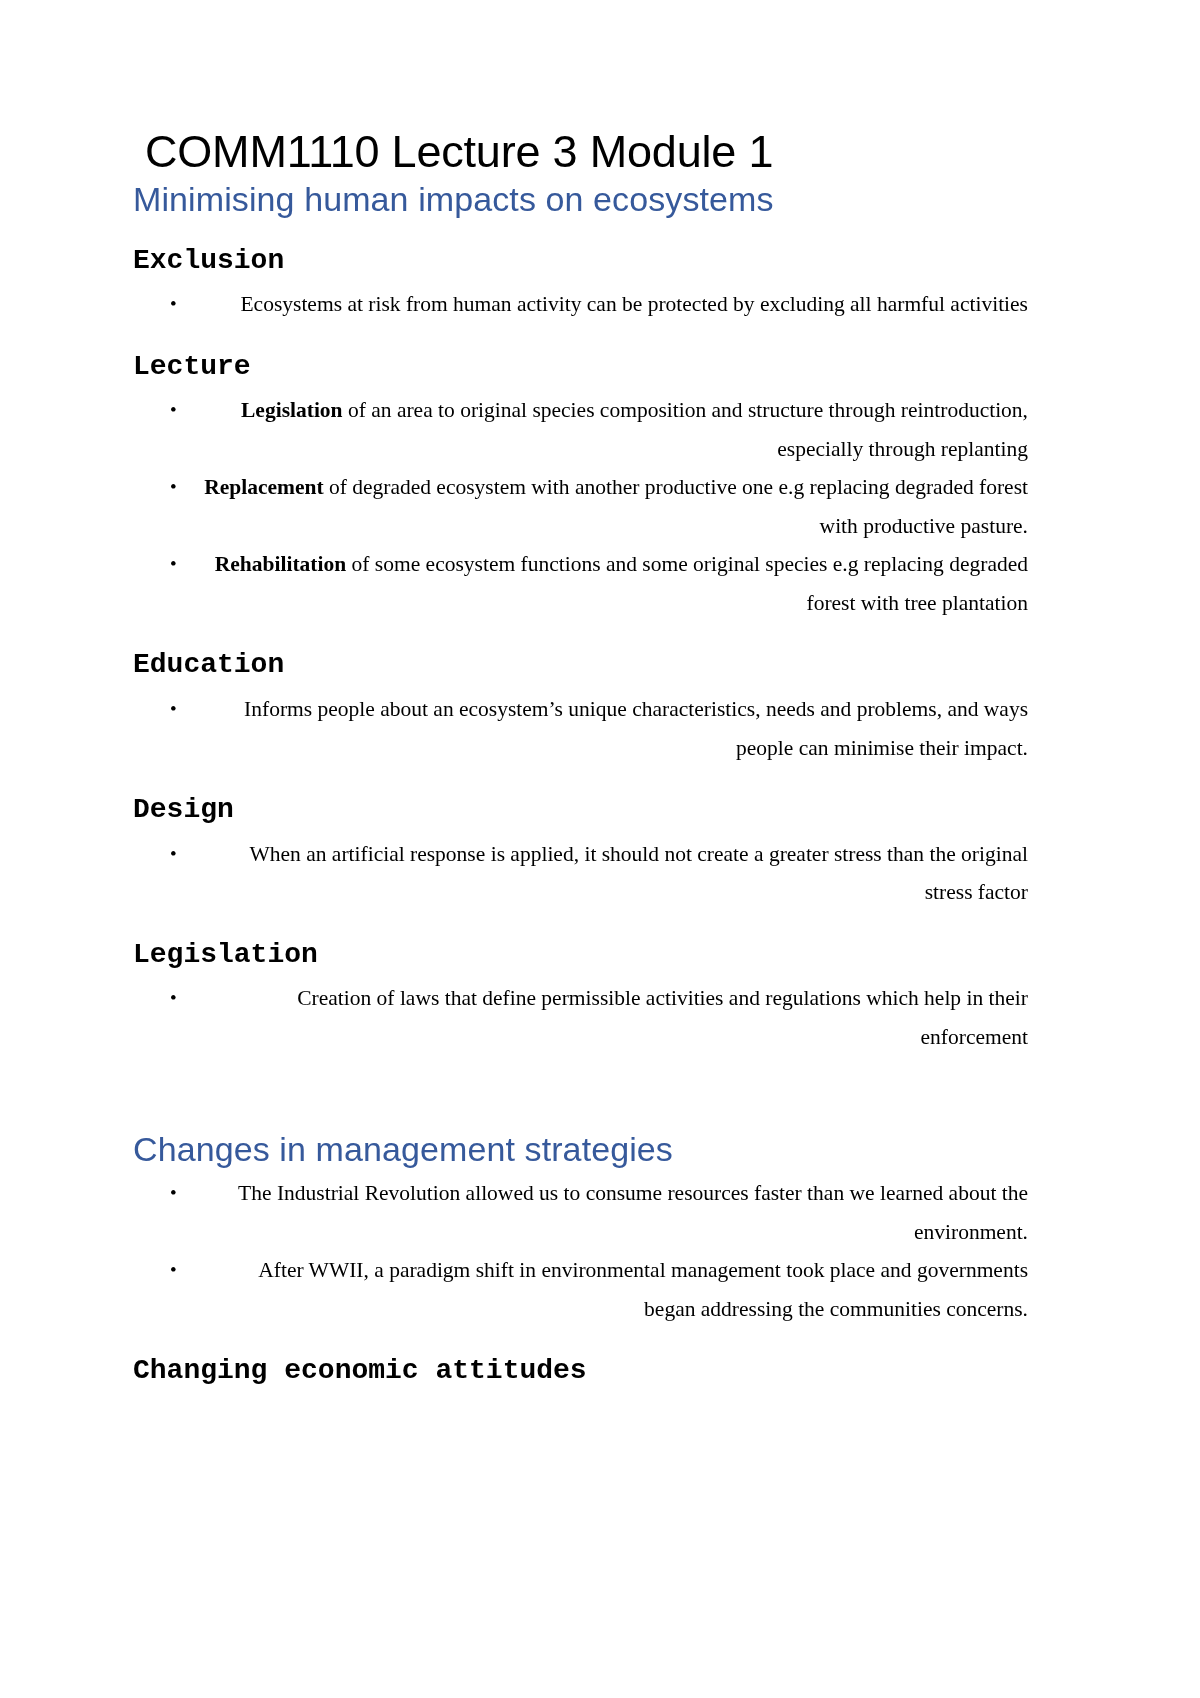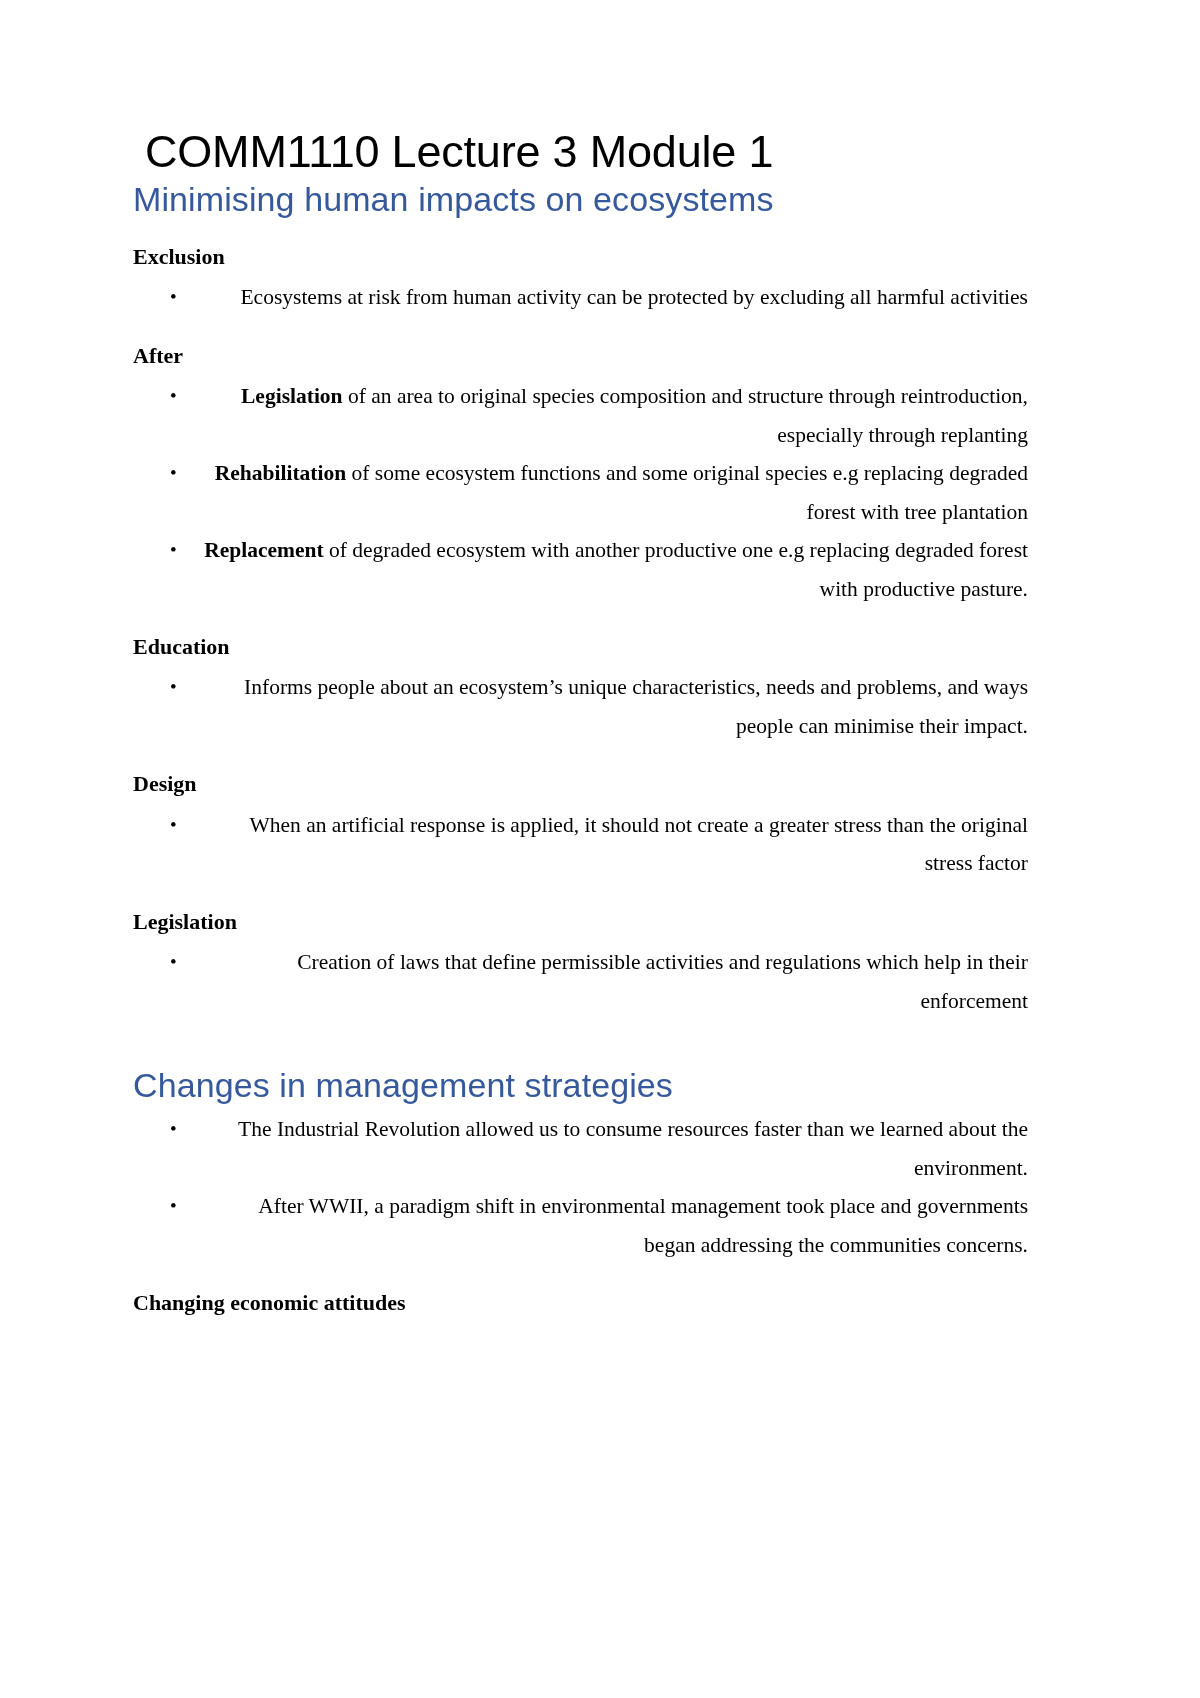--- a/index.html
+++ b/index.html
@@ -38,27 +38,27 @@
   .heading-blue {
     font-family: "Liberation Sans", "DejaVu Sans", sans-serif;
     font-size: 34px;
     font-weight: 400;
     line-height: 1.12;
     color: #36599B;
     margin: 0 0 0 0;
     letter-spacing: 0.1px;
   }
   .heading-blue.section-two {
-    margin-top: 46px;
+    margin-top: 74px;
     margin-bottom: 6px;
   }
   
   .heading-bold {
-    font-family: Liberation Serif, serif;
-    font-size: 22px;
+    font-family: Liberation Mono, monospace;
+    font-size: 28px;
     font-weight: bold;
     line-height: 1.2;
     color: #000000;
     margin: 26px 0 8px 0;
   }
   .heading-bold.first { margin-top: 26px; }
   
   ul.bullets {
     list-style: none;
     margin: 0;
@@ -94,25 +94,25 @@
 
   <h1 class="doc-title">COMM1110 Lecture 3 Module 1</h1>
 
   <h2 class="heading-blue">Minimising human impacts on ecosystems</h2>
 
   <h3 class="heading-bold first">Exclusion</h3>
   <ul class="bullets">
     <li><span>Ecosystems at risk from human activity can be protected by excluding all harmful activities</span></li>
   </ul>
 
-  <h3 class="heading-bold">After</h3>
+  <h3 class="heading-bold">Lecture</h3>
   <ul class="bullets">
     <li><b>Legislation</b><span> of an area to original species composition and structure through reintroduction, especially through replanting</span></li>
+    <li><b>Replacement</b><span> of degraded ecosystem with another productive one e.g replacing degraded forest with productive pasture.</span></li>
     <li><b>Rehabilitation</b><span> of some ecosystem functions and some original species e.g replacing degraded forest with tree plantation</span></li>
-    <li><b>Replacement</b><span> of degraded ecosystem with another productive one e.g replacing degraded forest with productive pasture.</span></li>
   </ul>
 
   <h3 class="heading-bold">Education</h3>
   <ul class="bullets">
     <li><span>Informs people about an ecosystem’s unique characteristics, needs and problems, and ways people can minimise their impact.</span></li>
   </ul>
 
   <h3 class="heading-bold">Design</h3>
   <ul class="bullets">
     <li><span>When an artificial response is applied, it should not create a greater stress than the original stress factor</span></li>

